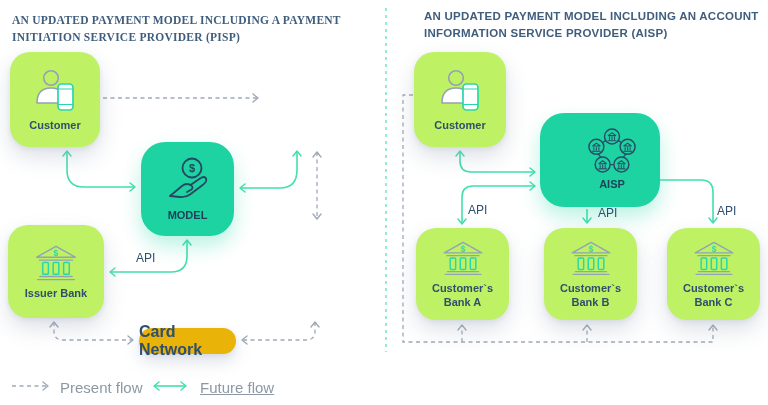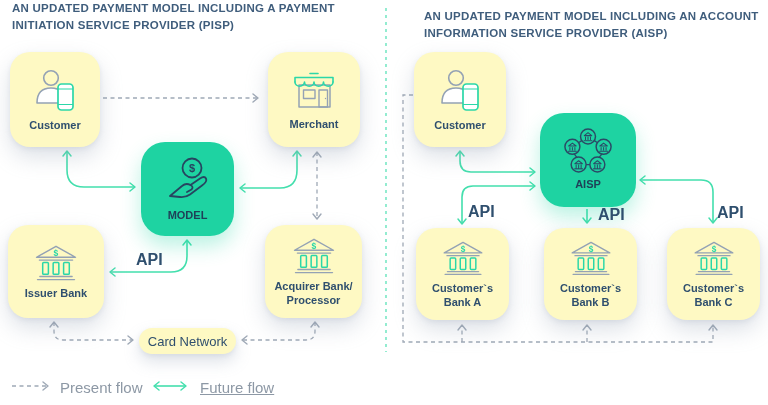--- a/index.html
+++ b/index.html
@@ -1,32 +1,32 @@
 <!DOCTYPE html>
 <html><head>
 <meta charset="utf-8">
 <style>
   html,body{margin:0;padding:0;background:#fff;}
   body{font-family:"Liberation Sans",sans-serif;}
   #canvas{position:relative;width:768px;height:405px;background:#ffffff;overflow:hidden;}
   .abs{position:absolute;}
   .panel-title{position:absolute;font-size:11.5px;font-weight:700;color:#3f5d7c;letter-spacing:.25px;line-height:1.45;text-transform:uppercase;}
-  .card{position:absolute;background:#fef9c3;border-radius:20px;
+  .card{position:absolute;background:#bef264;border-radius:20px;
         box-shadow:0 10px 22px rgba(148,163,181,.32),0 2px 5px rgba(148,163,181,.18);
         display:flex;flex-direction:column;align-items:center;justify-content:center;gap:5px;}
   .card-label{font-size:11px;font-weight:700;color:#2f4f6e;text-align:center;line-height:1.3;}
   .green-box{position:absolute;background:#1ed3a2;border-radius:24px;
         box-shadow:0 10px 20px rgba(30,211,162,.30);
         display:flex;flex-direction:column;align-items:center;justify-content:center;gap:3px;}
   .green-box .card-label{color:#1f4058;}
-  .pill{position:absolute;background:#fef9c3;border-radius:14px;
+  .pill{position:absolute;background:#eab308;border-radius:14px;
         box-shadow:0 8px 16px rgba(148,163,181,.30),0 2px 4px rgba(148,163,181,.16);
         display:flex;align-items:center;justify-content:center;
-        font-size:13px;font-weight:400;color:#2f4f6e;}
-  .api-label{position:absolute;font-size:16px;font-weight:700;color:#2f4f6e;}
+        font-size:16px;font-weight:700;color:#2f4f6e;}
+  .api-label{position:absolute;font-size:12px;font-weight:400;color:#2f4f6e;}
   .legend-label{position:absolute;font-size:15px;color:#8d98a5;}
   svg.overlay{position:absolute;left:0;top:0;pointer-events:none;}
 </style>
 </head>
 <body>
 
 <svg width="0" height="0" style="position:absolute" aria-hidden="true">
   <defs>
     <symbol id="bank-icon" viewBox="0 0 48 40">
       <g fill="none" stroke-linecap="round" stroke-linejoin="round">
@@ -77,96 +77,73 @@
     <path d="M462,224 V197 Q462,186 473,186 H535" stroke="#43dfad" stroke-width="1.6" fill="none" marker-start="url(#mkg)" marker-end="url(#mkg)"></path>
     <path d="M587,209 V223" stroke="#43dfad" stroke-width="1.6" fill="none" marker-end="url(#mkg)"></path>
     <path d="M640,180 H701 Q713,180 713,192 V223" stroke="#43dfad" stroke-width="1.6" fill="none" marker-start="url(#mkg)" marker-end="url(#mkg)"></path>
 
     <path d="M12,386 H48" stroke="#9fa9b6" stroke-width="1.3" stroke-dasharray="4 3.5" fill="none" marker-end="url(#mkd)"></path>
     <path d="M154,386 H186" stroke="#43dfad" stroke-width="1.6" fill="none" marker-start="url(#mkg)" marker-end="url(#mkg)"></path>
   </svg>
 
   <div class="abs" style="inset:0;">
 
-    <div class="panel-title" style="left:12px;top:0;width:332px;">AN UPDATED PAYMENT MODEL INCLUDING A PAYMENT INITIATION SERVICE PROVIDER (PISP)</div>
+    <div class="panel-title" style="left:12px;top:12px;width:332px;font-family:Liberation Serif, serif;">AN UPDATED PAYMENT MODEL INCLUDING A PAYMENT INITIATION SERVICE PROVIDER (PISP)</div>
 
     <div class="card" style="left:10px;top:52px;width:90px;height:95px;">
       <svg width="46" height="46" viewBox="0 0 46 46">
         <circle cx="19" cy="11" r="7.3" fill="none" stroke="#94a2b4" stroke-width="1.6"></circle>
         <path d="M5,36 Q5,21 19,21 Q33,21 33,36 Z" fill="#fff" stroke="#94a2b4" stroke-width="1.6" stroke-linejoin="round"></path>
         <rect x="26" y="17" width="15" height="26" rx="3.5" fill="#fff" stroke="#2bd7a8" stroke-width="1.7"></rect>
         <path d="M26,22 H41 M26,37.5 H41" stroke="#2bd7a8" stroke-width="1.2"></path>
       </svg>
       <div class="card-label">Customer</div>
     </div>
 
-    <div class="card" style="left:268px;top:52px;width:92px;height:95px;">
-      <svg width="46" height="44" viewBox="0 0 46 44">
-        <g fill="none" stroke-linecap="round" stroke-linejoin="round">
-          <rect x="8" y="17" width="31" height="22" stroke="#94a2b4" stroke-width="1.5"></rect>
-          <rect x="12.5" y="22" width="11.5" height="8.5" stroke="#94a2b4" stroke-width="1.4"></rect>
-          <rect x="28" y="22" width="8.5" height="17" stroke="#94a2b4" stroke-width="1.4"></rect>
-          <circle cx="34.5" cy="30.5" r="0.7" fill="#94a2b4" stroke="none"></circle>
-          <path d="M4,9.5 H42 M4,9.5 V14 M42,9.5 V14" stroke="#2bd7a8" stroke-width="1.6"></path>
-          <path d="M4,14 a4.75,4.2 0 0 0 9.5,0 a4.75,4.2 0 0 0 9.5,0 a4.75,4.2 0 0 0 9.5,0 a4.75,4.2 0 0 0 9.5,0" stroke="#2bd7a8" stroke-width="1.6"></path>
-          <path d="M19,5.5 H27" stroke="#2bd7a8" stroke-width="1.6"></path>
-        </g>
-      </svg>
-      <div class="card-label">Merchant</div>
-    </div>
 
     <div class="green-box" style="left:141px;top:142px;width:93px;height:94px;">
       <svg width="50" height="50" viewBox="0 0 50 50">
         <g fill="none" stroke="#274560" stroke-width="1.8" stroke-linecap="round" stroke-linejoin="round">
           <circle cx="29" cy="13" r="9.5"></circle>
           <text x="29" y="17" text-anchor="middle" font-size="11" font-weight="bold" fill="#274560" stroke="none">$</text>
           <path d="M7,41 L19,31 Q23,27.5 27.5,30 L37,23.5 Q41.5,20.5 43,23.5 Q44.5,26.5 39,30.5 L27,39.5 Q23,42.5 17,42 Z"></path>
           <path d="M27.5,30 Q31,32 28.5,34.5 L24,37"></path>
         </g>
       </svg>
       <div class="card-label">MODEL</div>
     </div>
 
     <div class="card" style="left:8px;top:225px;width:96px;height:93px;">
       <svg width="46" height="38" viewBox="0 0 48 40">
           <use href="#bank-icon"></use>
         </svg>
       <div class="card-label">Issuer Bank</div>
     </div>
 
-    <div class="card" style="left:265px;top:225px;width:97px;height:93px;">
-      <svg width="46" height="38" viewBox="0 0 48 40">
-          <use href="#bank-icon"></use>
-        </svg>
-      <div class="card-label">
-        <div>Acquirer Bank/</div>
-        <div>Processor</div>
-      </div>
-    </div>
 
     <div class="pill" style="left:139px;top:328px;width:97px;height:26px;">Card Network</div>
 
     <div class="api-label" style="left:136px;top:251px;">API</div>
   </div>
 
   <div class="abs" style="inset:0;">
 
     <div class="panel-title" style="left:424px;top:8px;width:344px;">AN UPDATED PAYMENT MODEL INCLUDING AN ACCOUNT INFORMATION SERVICE PROVIDER (AISP)</div>
 
     <div class="card" style="left:414px;top:52px;width:92px;height:95px;">
       <svg width="46" height="46" viewBox="0 0 46 46">
         <circle cx="19" cy="11" r="7.3" fill="none" stroke="#94a2b4" stroke-width="1.6"></circle>
         <path d="M5,36 Q5,21 19,21 Q33,21 33,36 Z" fill="#fff" stroke="#94a2b4" stroke-width="1.6" stroke-linejoin="round"></path>
         <rect x="26" y="17" width="15" height="26" rx="3.5" fill="#fff" stroke="#2bd7a8" stroke-width="1.7"></rect>
         <path d="M26,22 H41 M26,37.5 H41" stroke="#2bd7a8" stroke-width="1.2"></path>
       </svg>
       <div class="card-label">Customer</div>
     </div>
 
-    <div class="green-box" style="left:540px;top:113px;width:96px;height:94px;">
+    <div class="green-box" style="left:540px;top:113px;width:96px;height:94px;padding-left:24px;">
       <svg width="52" height="46" viewBox="0 0 50 44">
         <g fill="none" stroke="#2b4a66" stroke-width="1.4">
           <circle cx="25" cy="8" r="7.2"></circle>
           <circle cx="40" cy="18" r="7.2"></circle>
           <circle cx="34" cy="35" r="7.2"></circle>
           <circle cx="16" cy="35" r="7.2"></circle>
           <circle cx="10" cy="18" r="7.2"></circle>
           <path d="M31,12 L34.2,14 M38.6,24.8 L35.6,28.2 M23.2,35 H26.8 M11.6,24.8 L14.4,28.2 M15.8,14 L19,12" stroke-width="1.2"></path>
         </g>
         <use href="#mini-bank" x="20" y="3" width="10" height="10"></use>

